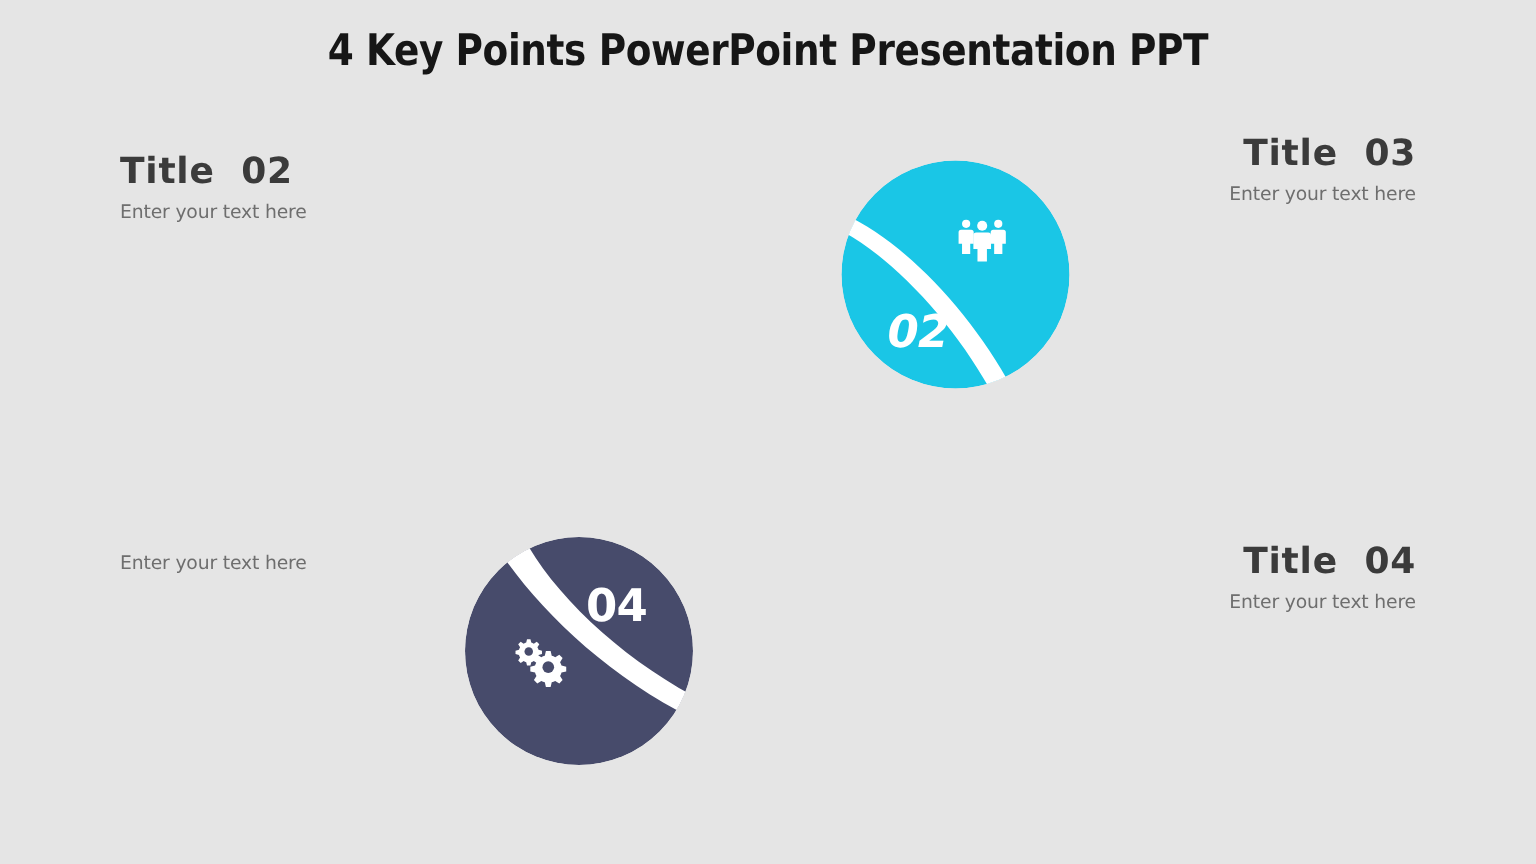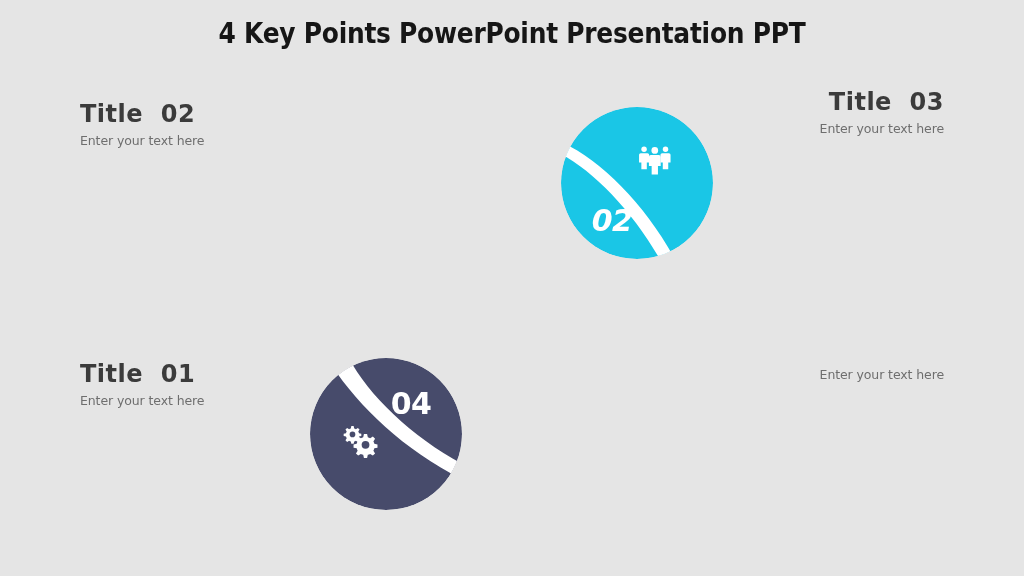--- a/index.html
+++ b/index.html
@@ -103,25 +103,25 @@
     <div class="tb-title">Title  02</div>
     <div class="tb-sub">Enter your text here</div>
   </div>
 
   <div class="text-block right" id="text-03">
     <div class="tb-title">Title  03</div>
     <div class="tb-sub">Enter your text here</div>
   </div>
 
   <div class="text-block left" id="text-01">
-    <div class="tb-title">Title  01</div>
     <div class="tb-sub">Enter your text here</div>
   </div>
 
   <div class="text-block right" id="text-04">
+    <div class="tb-title">Title  04</div>
     <div class="tb-sub">Enter your text here</div>
   </div>
 
 
   <div class="circle-node" id="node-02">
     <svg viewBox="0 0 152 152" xmlns="http://www.w3.org/2000/svg">
       <defs>
         <clipPath id="clip02">
             <circle cx="76" cy="76" r="76"></circle>
           </clipPath>

